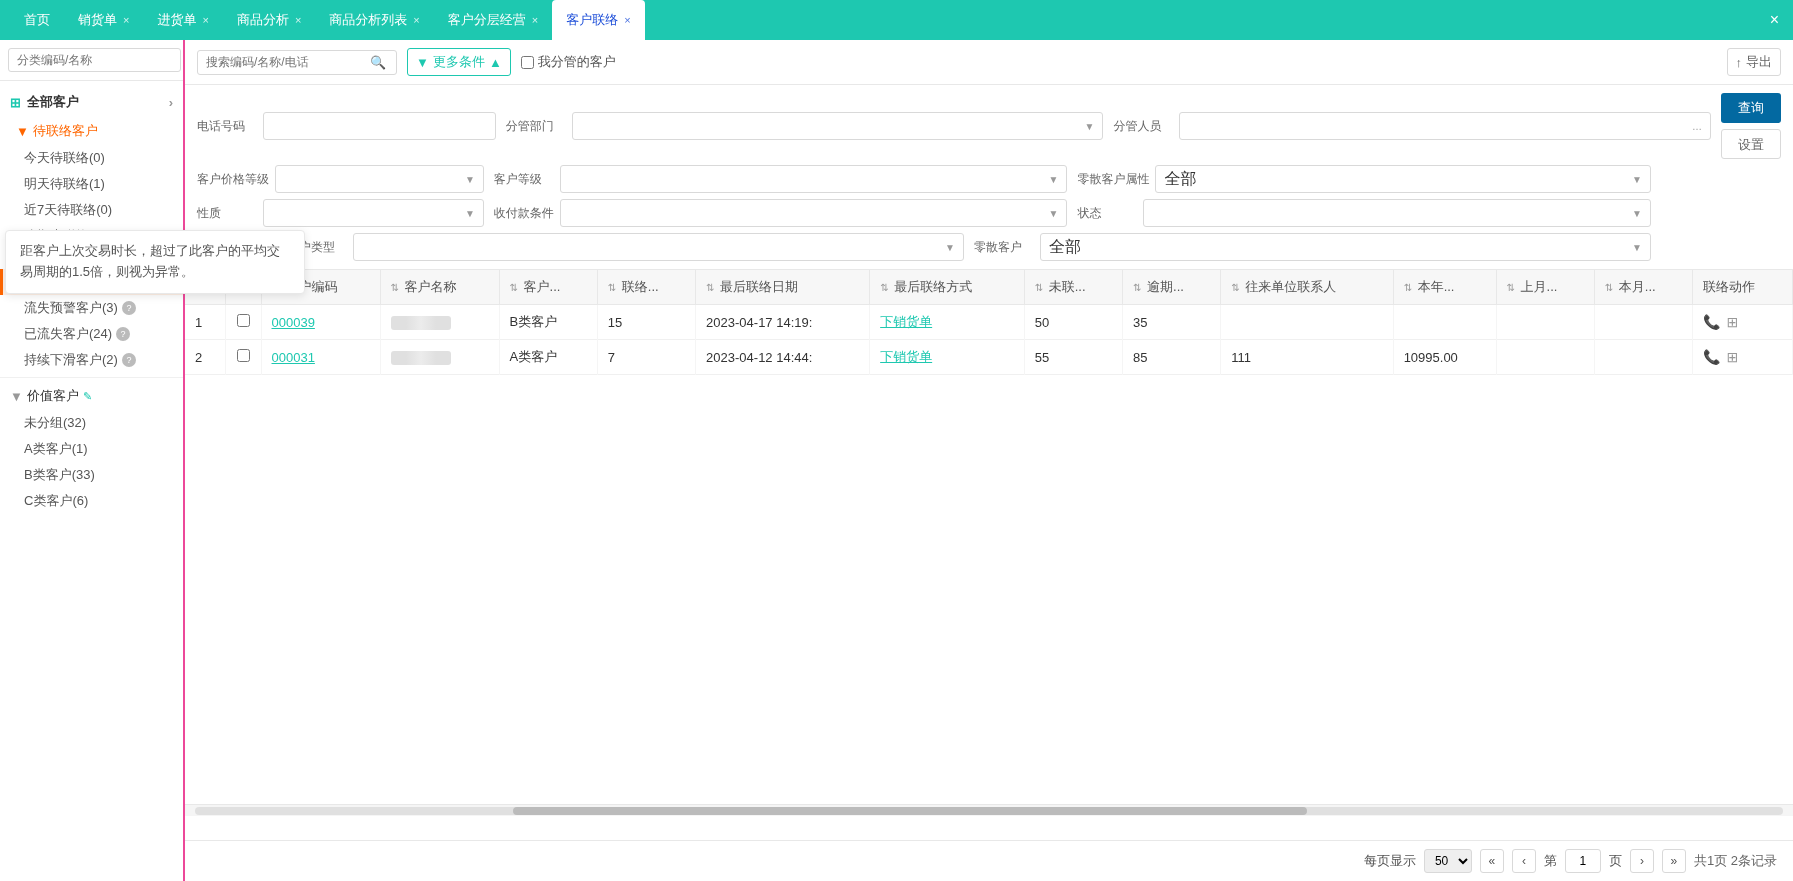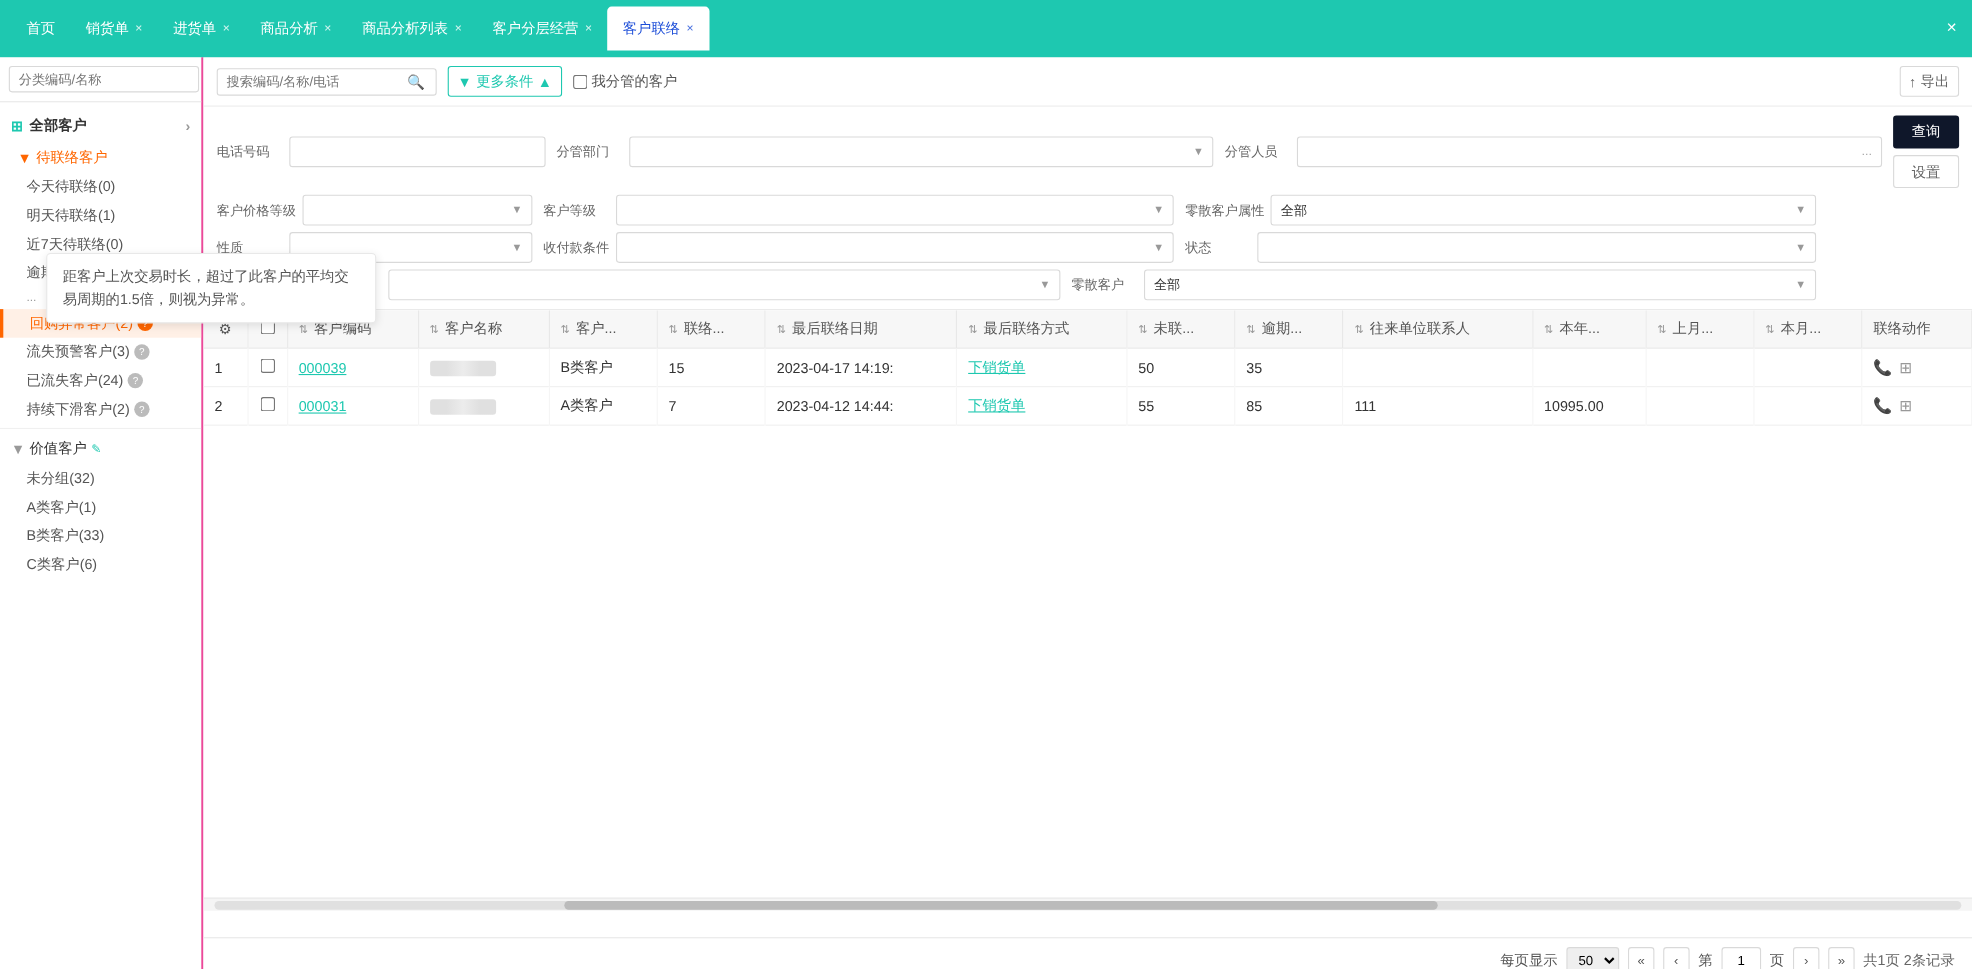--- a/index.html
+++ b/index.html
@@ -1,20 +1,20 @@
 <!DOCTYPE html>
 <html><head>
   <meta charset="utf-8">
   <style>
     * { box-sizing: border-box; margin: 0; padding: 0; font-family: 'Microsoft YaHei', Arial, sans-serif; font-size: 13px; }
     body { background: #f5f5f5; overflow: hidden; width: 1793px; height: 881px; }
 
     
     .top-nav {
-      display: flex; align-items: center; background: #1ec8b0; height: 52px; padding: 0 10px;
+      display: flex; align-items: center; background: #1ec8b0; height: 40px; padding: 0 10px;
       color: white; position: relative;
     }
     .top-nav .nav-item {
       padding: 0 14px; height: 40px; display: flex; align-items: center; cursor: pointer;
       font-size: 13px; color: white; white-space: nowrap;
     }
     .top-nav .nav-item.active { background: white; color: #1d4ed8; border-radius: 4px 4px 0 0; }
     .top-nav .nav-item .close-x { margin-left: 6px; font-size: 11px; opacity: 0.8; }
     .top-nav .nav-close-btn {
       position: absolute; right: 10px; top: 50%; transform: translateY(-50%);
@@ -109,25 +109,25 @@
     .filter-label { color: #666; font-size: 12px; white-space: nowrap; min-width: 60px; }
     .filter-input {
       flex: 1; border: 1px solid #d9d9d9; border-radius: 3px; padding: 4px 8px;
       font-size: 12px; outline: none; height: 28px;
     }
     .filter-select {
       flex: 1; border: 1px solid #d9d9d9; border-radius: 3px; padding: 4px 8px;
       font-size: 12px; outline: none; height: 28px; background: white;
       display: flex; align-items: center; justify-content: space-between; cursor: pointer;
     }
-    .filter-select-text { color: #333; font-size: 12px; font-family: Liberation Mono, monospace; }
+    .filter-select-text { color: #333; font-size: 16px; font-family: Liberation Mono, monospace; }
     .filter-select-arrow { color: #999; font-size: 10px; }
     .filter-dots { color: #999; cursor: pointer; margin-left: auto; }
     .query-btn {
-      background: #0f172a; color: white; border: none; border-radius: 3px;
+      background: #0369a1; color: white; border: none; border-radius: 3px;
       padding: 6px 16px; cursor: pointer; font-size: 13px; height: 30px;
     }
     .setting-btn {
       background: white; color: #666; border: 1px solid #d9d9d9; border-radius: 3px;
       padding: 6px 16px; cursor: pointer; font-size: 13px; height: 30px; margin-top: 4px;
     }
     .btn-group { display: flex; flex-direction: column; gap: 2px; }
 
     
     .table-area { flex: 1; overflow: hidden; background: white; margin: 0; display: flex; flex-direction: column; }
@@ -168,21 +168,20 @@
     }
     .pagination .total-text { color: #666; }
 
     
     .tooltip-box {
       position: absolute; left: 0; top: 220px;
       background: white; border: 1px solid #e8e8e8; border-radius: 4px;
       padding: 10px 14px; font-size: 12px; color: #555;
       box-shadow: 0 2px 8px rgba(0,0,0,0.1); z-index: 100; max-width: 300px;
       line-height: 1.6;
-      margin-left: 37px;
     }
 
     
     .horizontal-scroll {
       height: 12px; background: #f5f5f5; border-top: 1px solid #e8e8e8;
       display: flex; align-items: center; flex-shrink: 0;
     }
     .scroll-track {
       flex: 1; height: 8px; background: #e0e0e0; border-radius: 4px; margin: 0 10px;
       position: relative;

